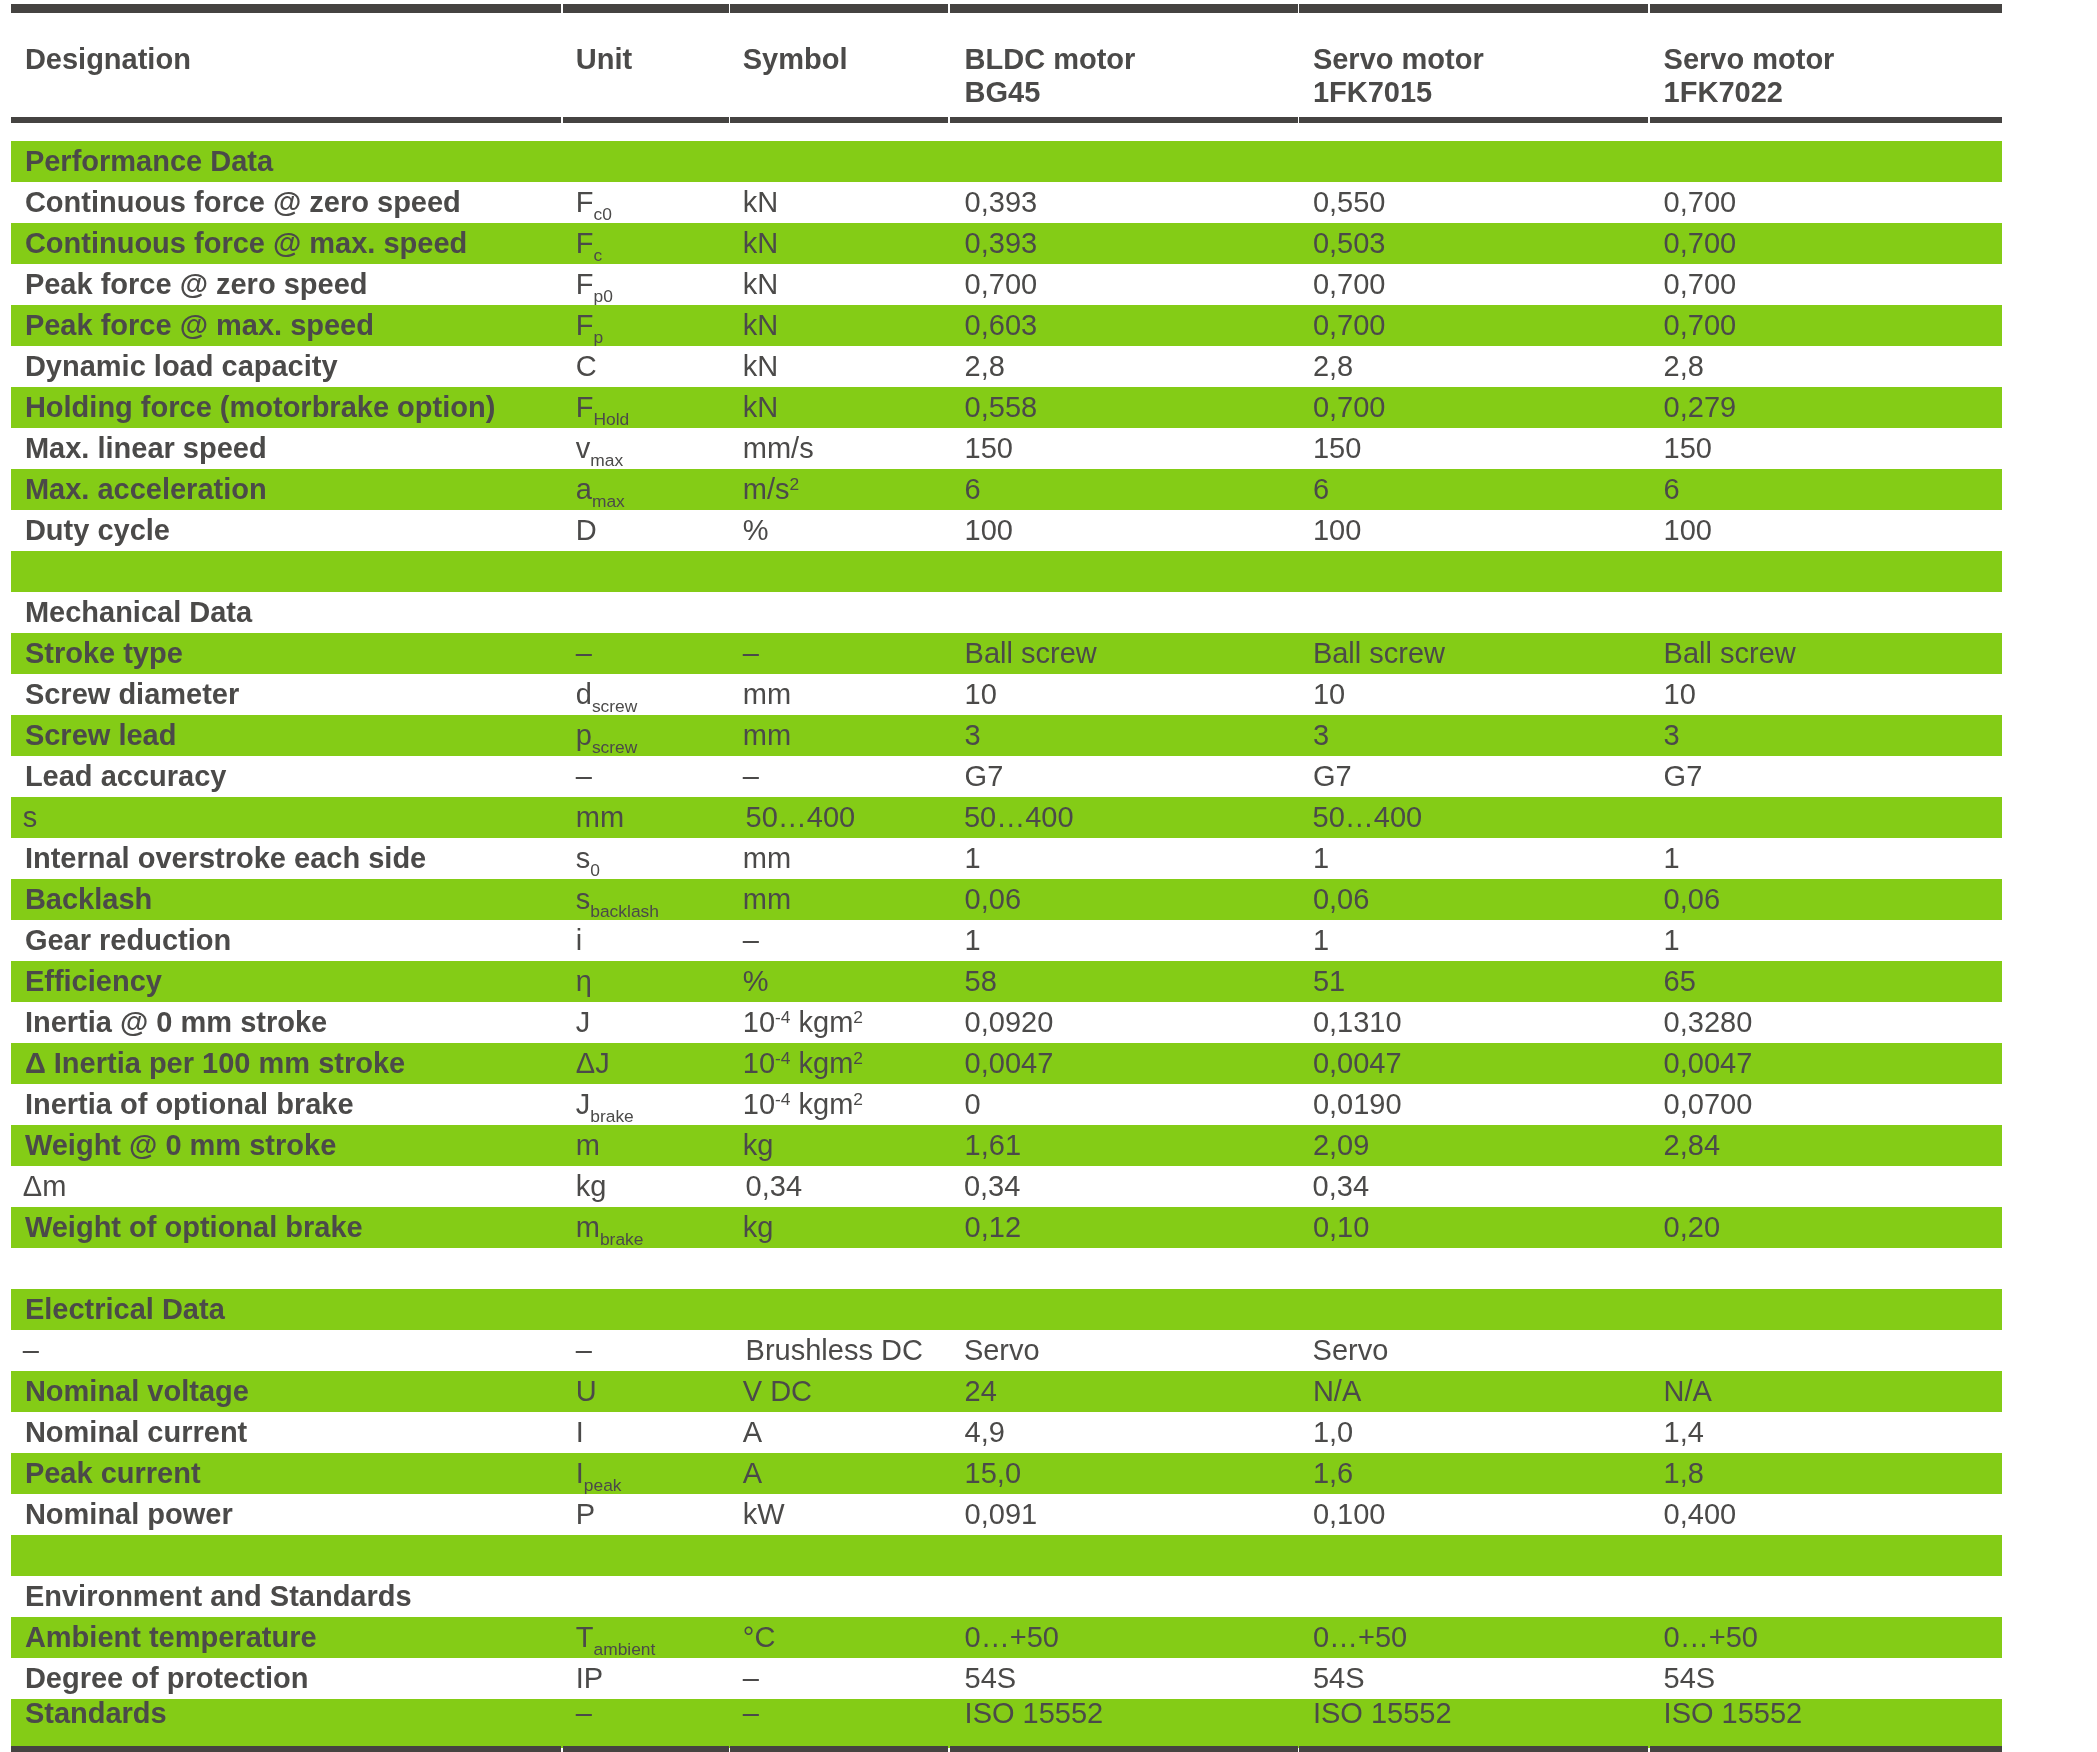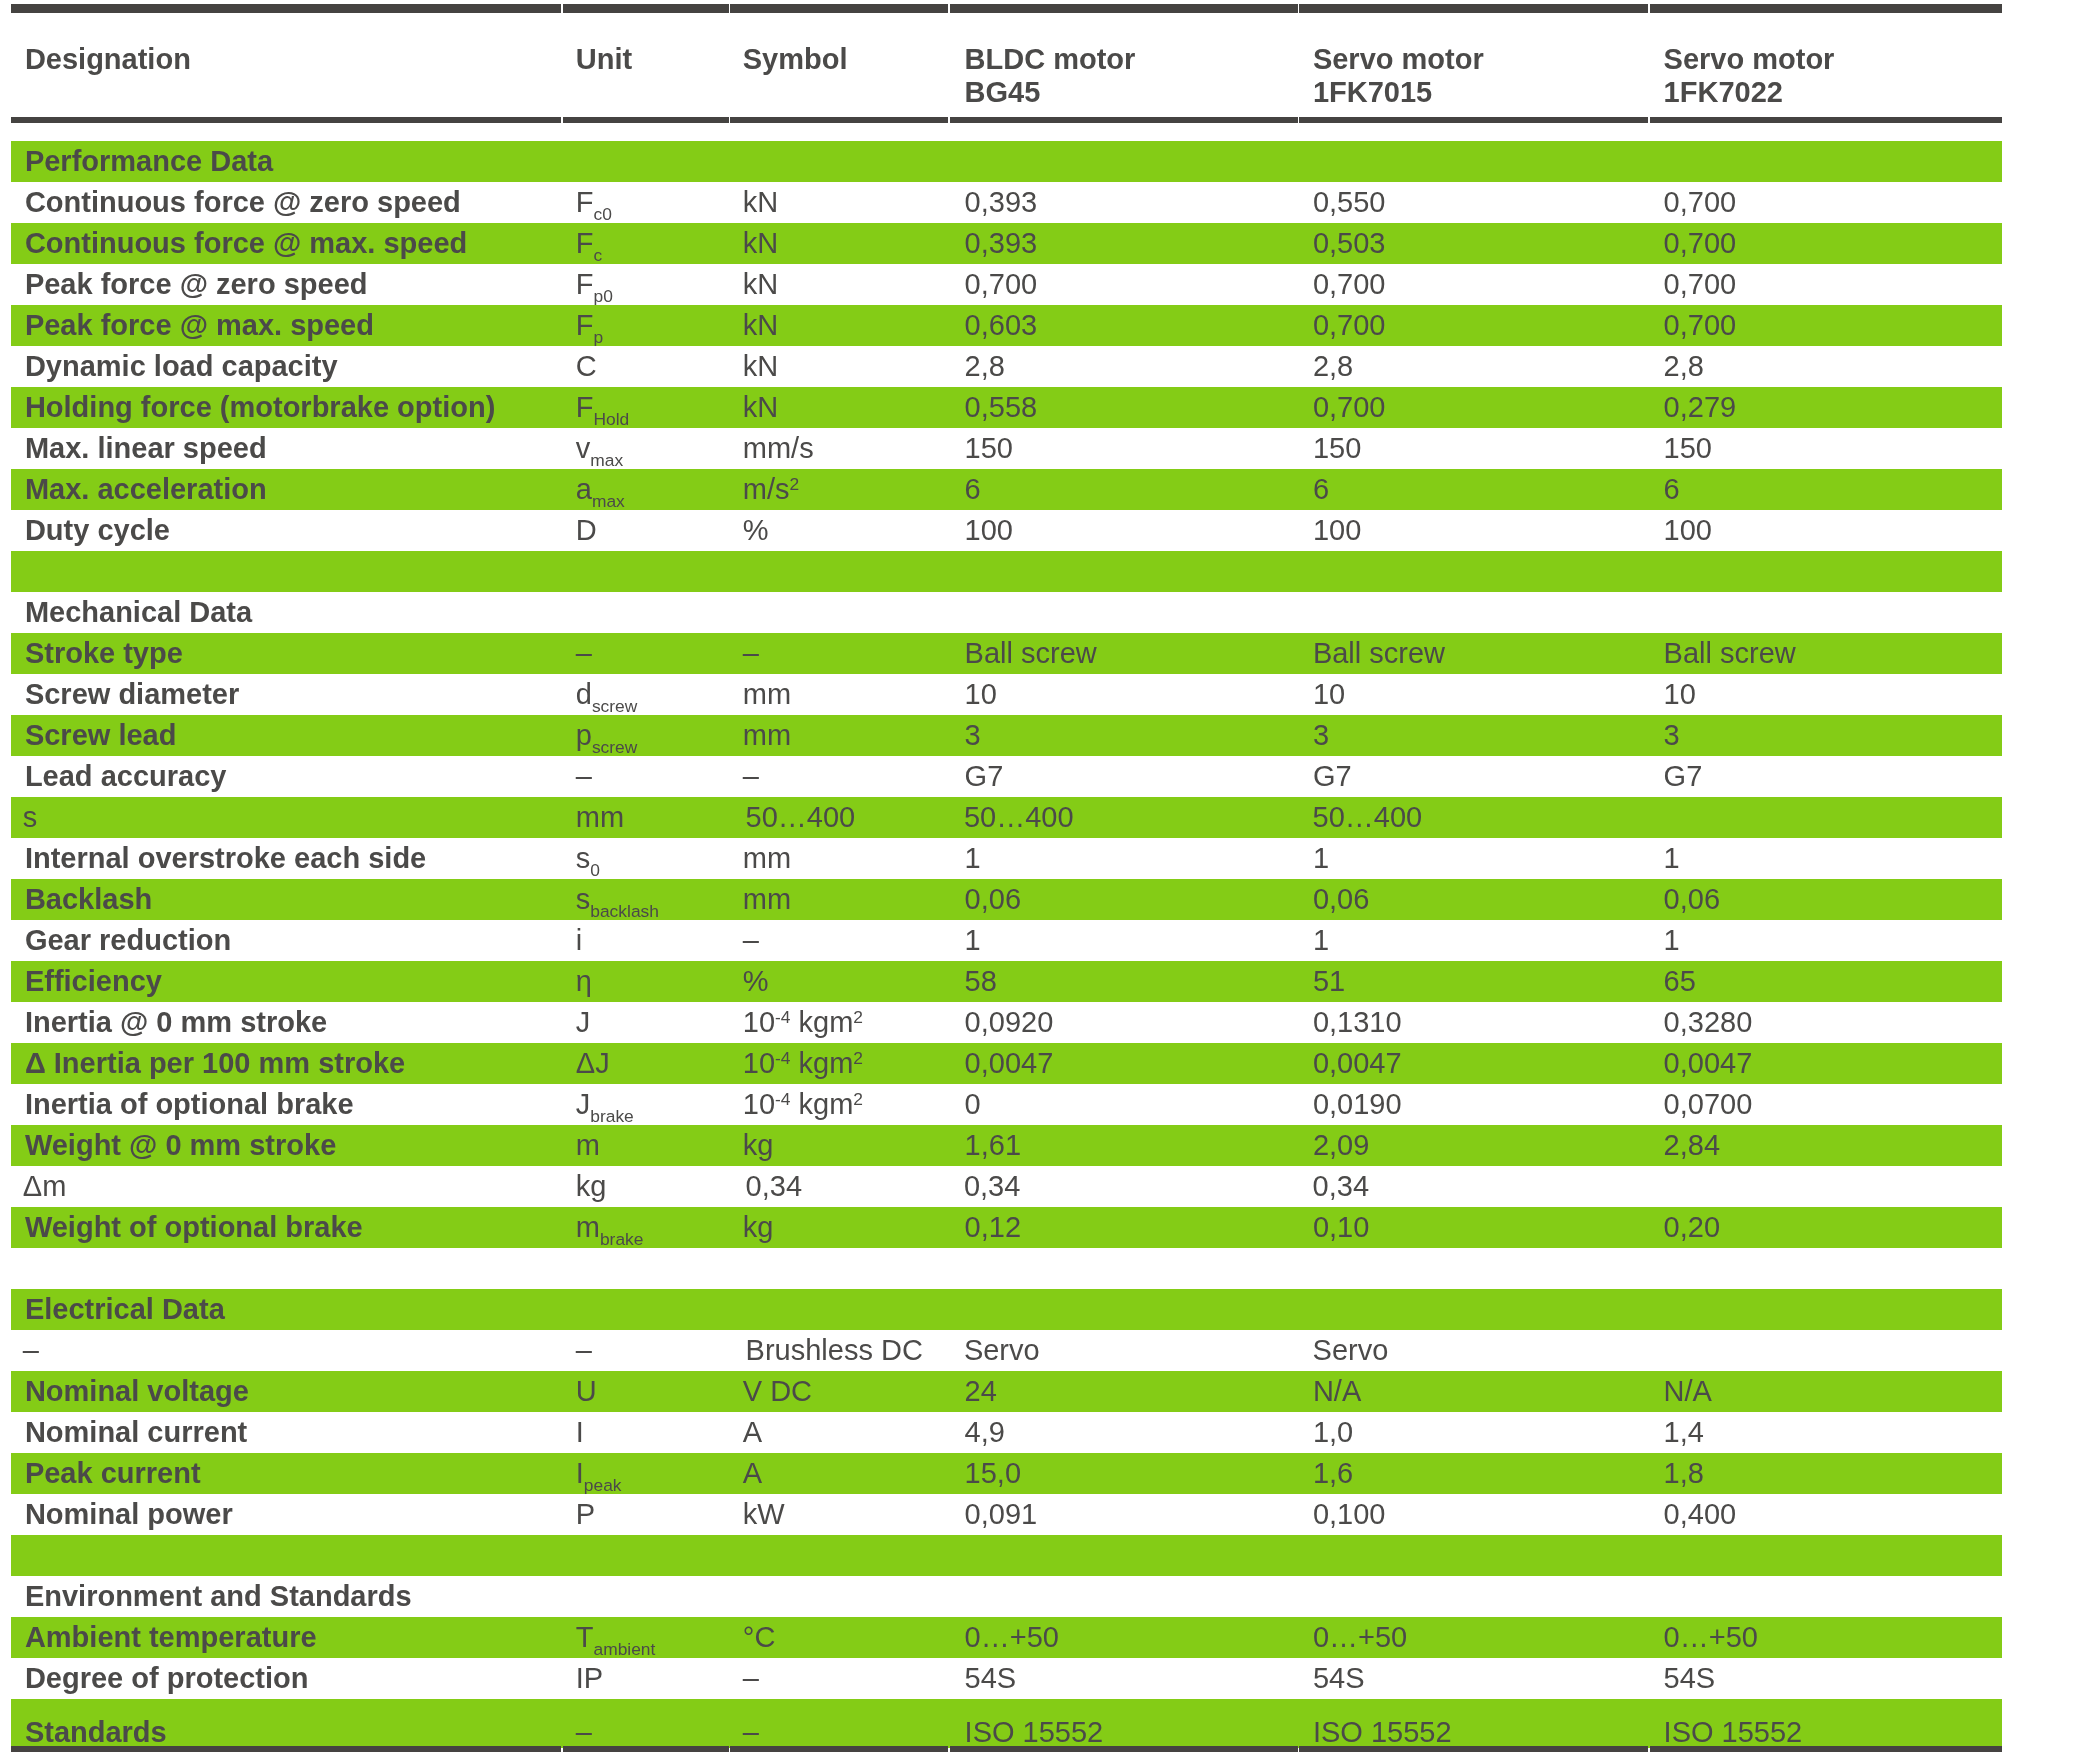--- a/index.html
+++ b/index.html
@@ -34,21 +34,21 @@
   .hcell.c1 { padding-left: 12.2px; }
   .hcell.c2 { padding-left: 12.2px; }
   .hcell.c3 { padding-left: 15px; }
   .hcell.c4 { padding-left: 14.3px; }
   .hcell.c5 { padding-left: 14px; }
 
   .tbody { position: absolute; top: 141px; left: 0; width: 1991px; }
   .row { height: 41px; align-items: center; }
   .row.gray { background: #84cc16; }
   .row.last { height: 49px; align-items: start; padding-top: 0; }
-  .row.last .cell { margin-top: 19px; }
+  .row.last .cell { margin-top: 0; }
 
   .cell {
     font-size: 29px; color: #4b4a49; white-space: nowrap; line-height: 1;
   }
   .cell.label { padding-left: 14.3px; font-weight: bold; }
   .cell.sym   { padding-left: 12.2px; }
   .cell.unit  { padding-left: 12.2px; }
   .cell.val.v0 { padding-left: 15px; }
   .cell.val.v1 { padding-left: 14.3px; }
   .cell.val.v2 { padding-left: 14px; }

